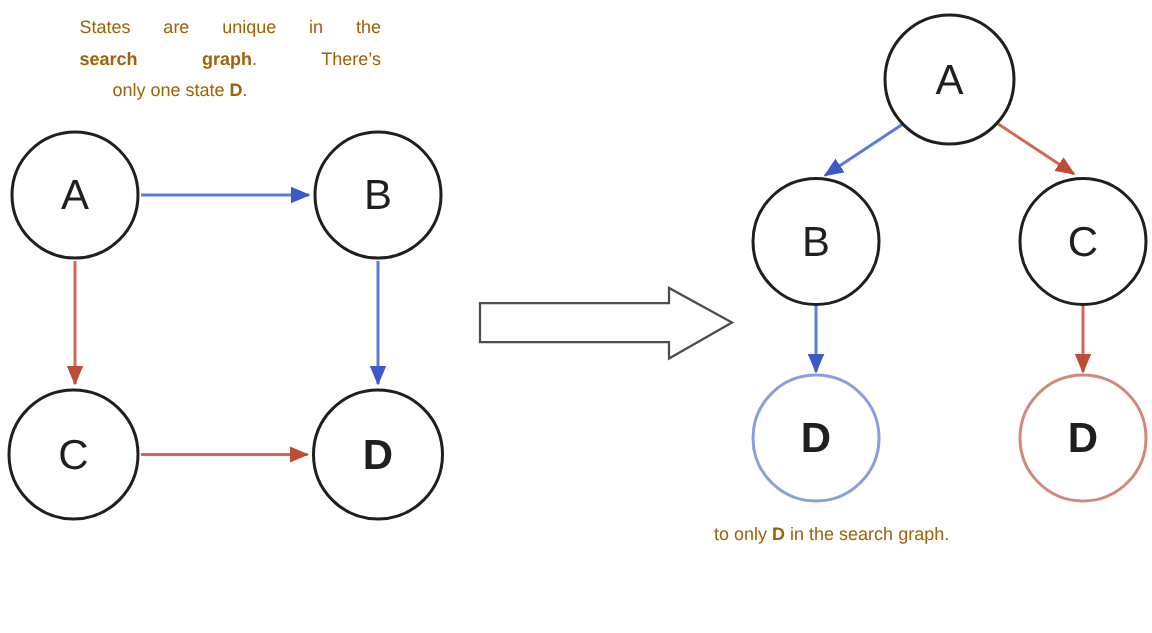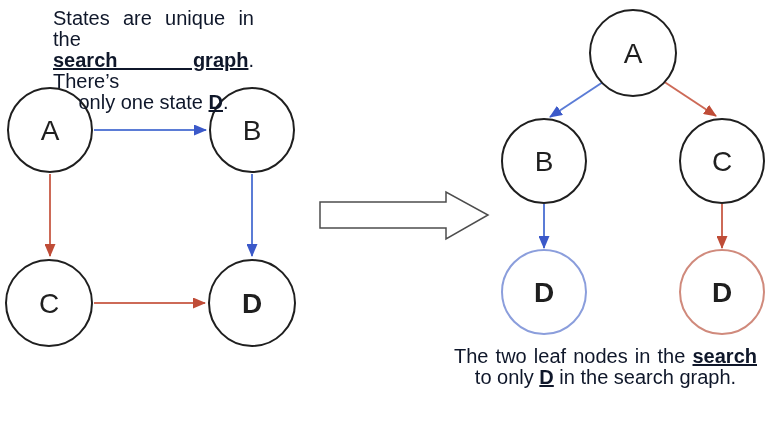--- a/index.html
+++ b/index.html
@@ -7,27 +7,27 @@
     position: relative;
     width: 768px;
     height: 422px;
     background: #ffffff;
     font-family: "Liberation Sans", "DejaVu Sans", sans-serif;
     overflow: hidden;
   }
   .diagram-svg { position: absolute; left: 0; top: 0; }
   .caption {
     position: absolute;
-    color: #0f172a;
-    font-size: 20px;
+    color: #a16207;
+    font-size: 12px;
     line-height: 21px;
   }
   .caption .jline { text-align: justify; text-align-last: justify; }
-  .caption .lline { text-align: center; }
-  .caption b { font-weight: 700; text-decoration: underline; }
+  .caption .lline { text-align: left; margin-left: 22px; }
+  .caption b { font-weight: 700; }
   .caption-left  { left: 53px;  top: 8px;   width: 201px; }
   .caption-right { left: 454px; top: 346px; width: 303px; }
   .node-label {
     font-family: "Liberation Sans", "DejaVu Sans", sans-serif;
     font-size: 28px;
     fill: #1f1f1f;
   }
   .node-label.bold { font-weight: 700; }
 </style>
 </head>
@@ -84,17 +84,16 @@
     </g>
   </svg>
 
   <div class="caption caption-left">
     <div class="jline"><span>States are unique in the</span></div>
     <div class="jline"><b>search graph</b><span>. There’s</span></div>
     <div class="lline"><span>only one state </span><b>D</b><span>.</span></div>
   </div>
 
   <div class="caption caption-right">
-    <div class="jline"><span>The two leaf nodes in the </span><b>search</b></div>
     <div class="lline"><span>to only </span><b>D</b><span> in the search graph.</span></div>
   </div>
 
 </div>
 
 </body></html>

